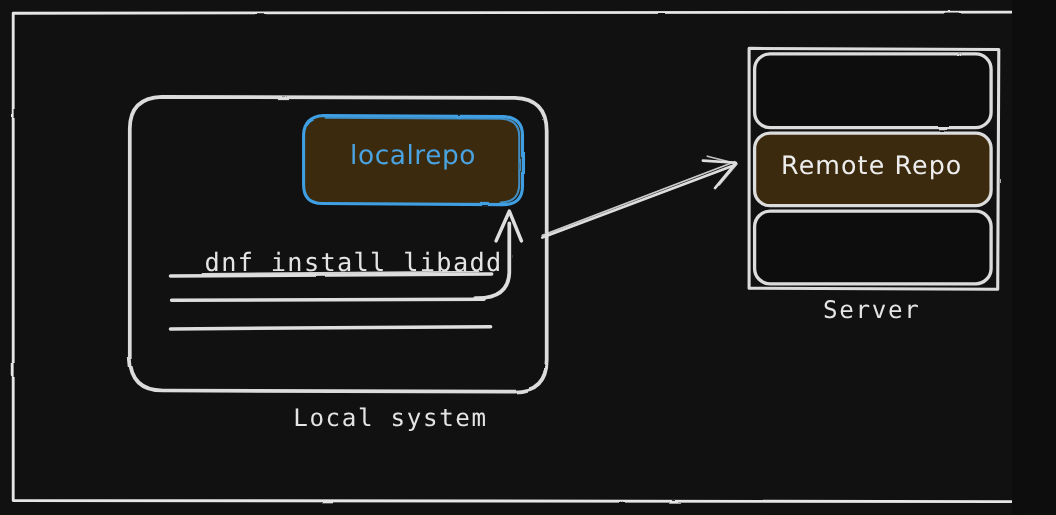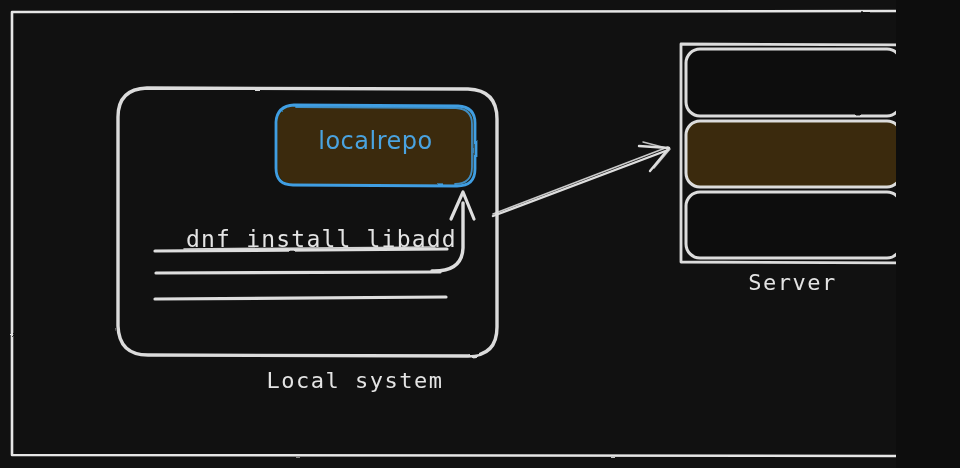--- a/index.html
+++ b/index.html
@@ -8,20 +8,21 @@
     padding: 0;
     background: #0d0d0d;
   }
   #canvas {
     position: relative;
     width: 896px;
     height: 468px;
     background: #111111;
     overflow: hidden;
     font-family: "DejaVu Sans Mono", monospace;
+    padding-left: 24px;
   }
   #canvas svg {
     position: absolute;
     top: 0;
     left: 0;
     width: 960px;
     height: 468px;
   }
   .lbl {
     position: absolute;
@@ -153,20 +154,21 @@
       <path d="M643,142 L670,149 L654,168" fill="none" stroke="#dedede" stroke-width="1.5" stroke-linecap="round" stroke-linejoin="round" opacity="0.85"></path>
     </g>
 
     <g filter="url(#roughen3)">
       <path d="M184,249 L435,247" fill="none" stroke="#dedede" stroke-width="1.6" stroke-linecap="round" opacity="0.95"></path>
     </g>
   </svg>
 
   <div class="lbl lbl-localrepo">localrepo</div>
 
+  <div class="lbl lbl-remoterepo">Remote Repo</div>
 
   <div class="lbl lbl-cmd">dnf install libadd</div>
 
   <div class="lbl lbl-localsystem">Local system</div>
 
   <div class="lbl lbl-server">Server</div>
 
 </div>
 
 </body></html>

